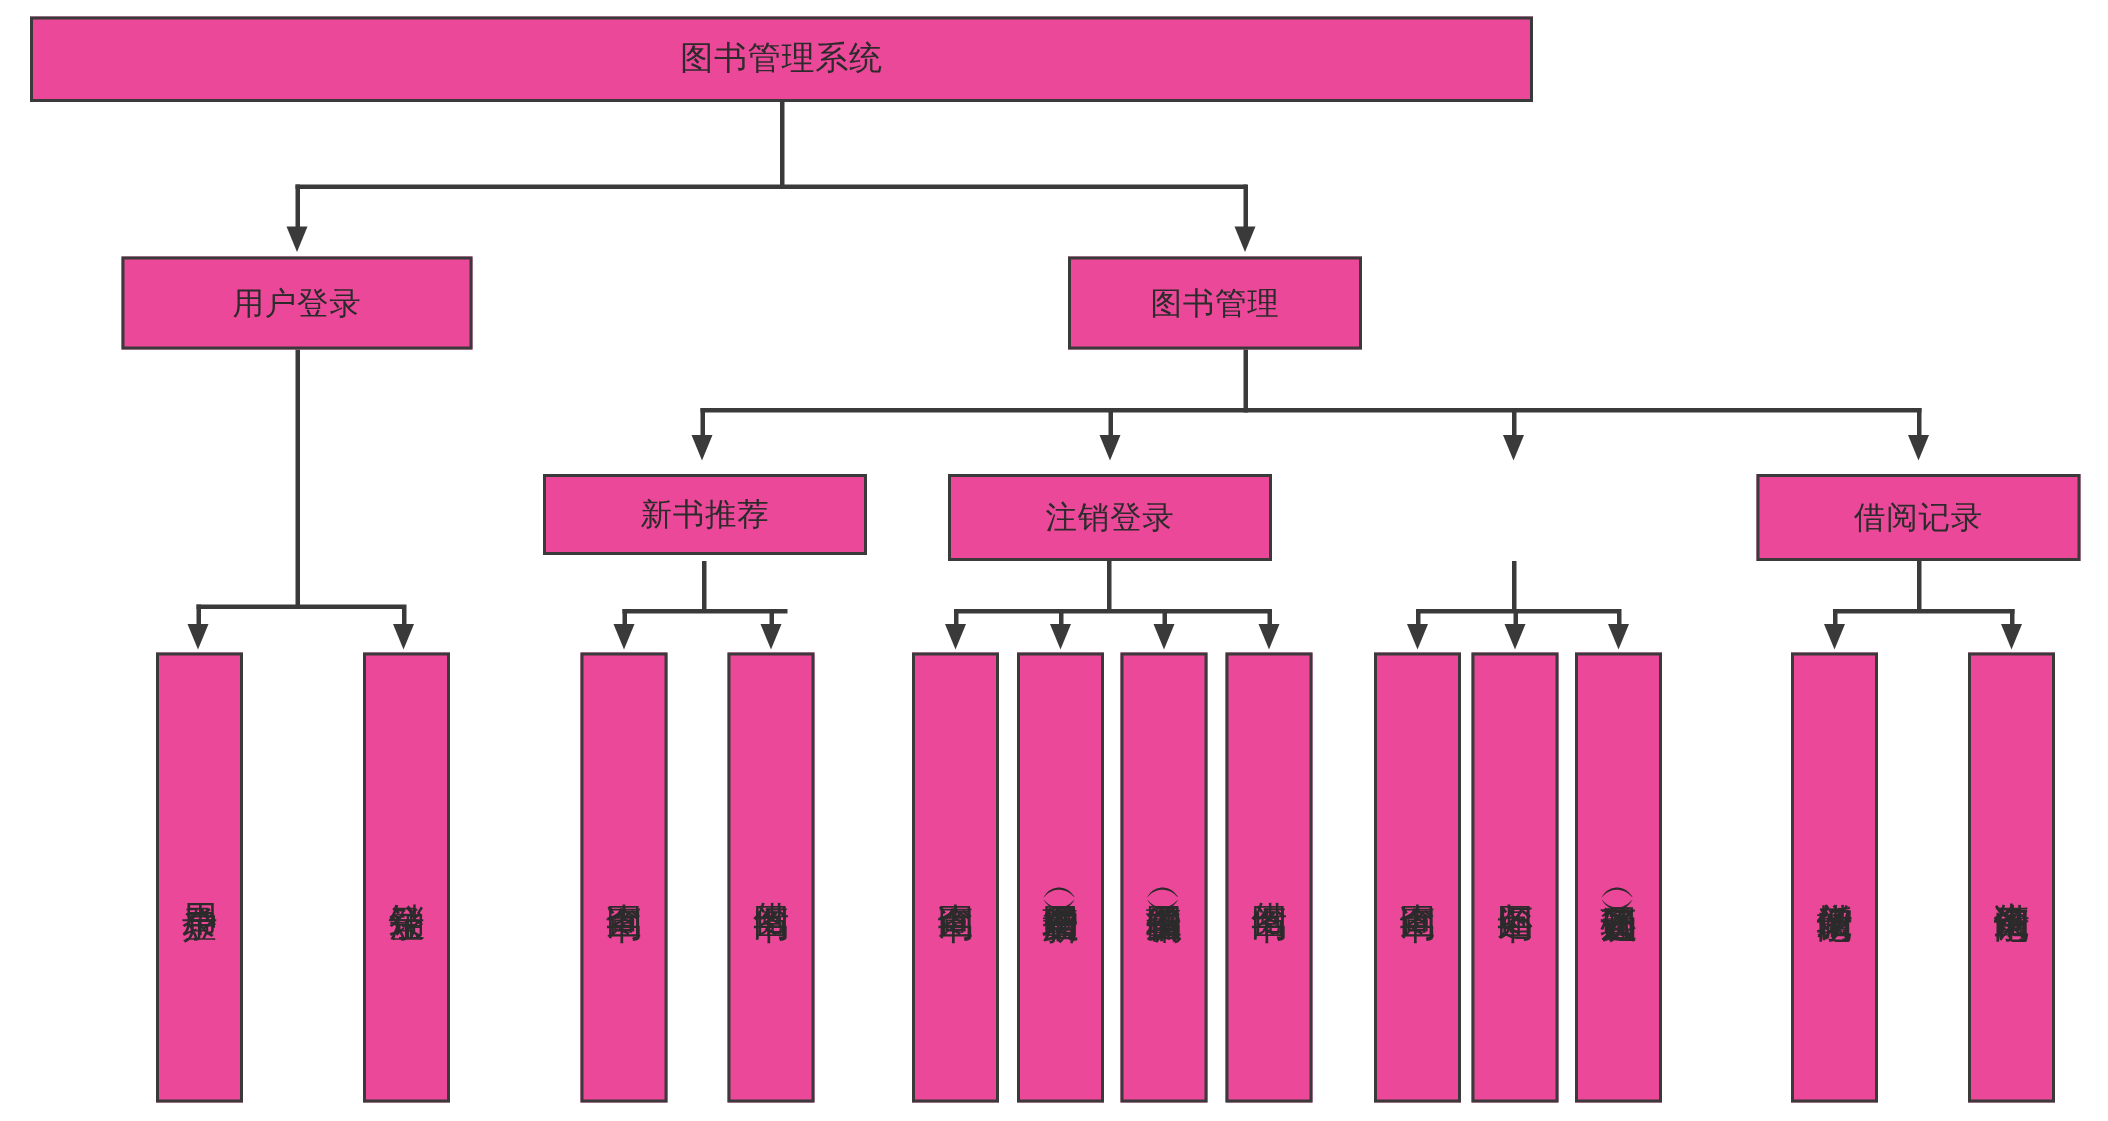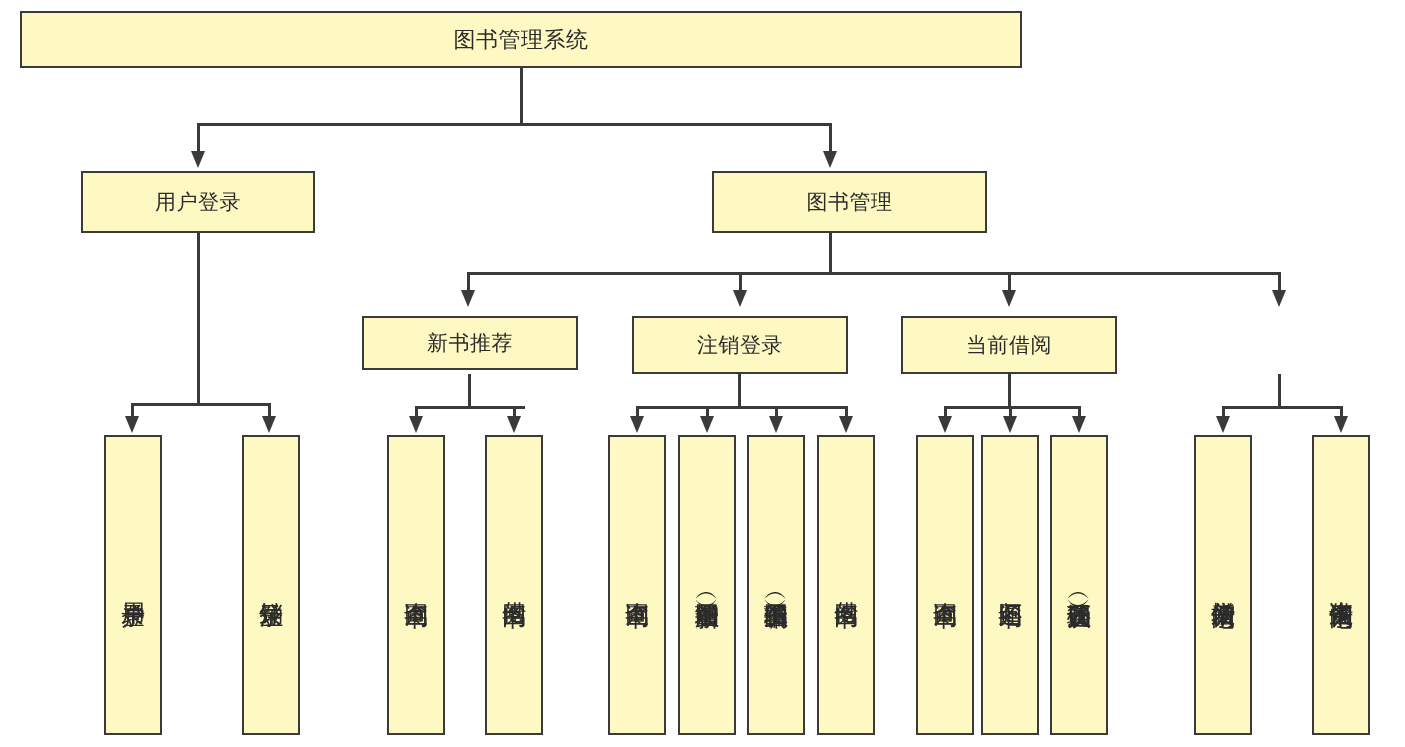--- a/index.html
+++ b/index.html
@@ -7,21 +7,21 @@
   body{
     width:1405px;height:747px;position:relative;overflow:hidden;
     font-family:"DejaVu Sans","Liberation Sans",sans-serif;
   }
   #diagram-root{position:absolute;inset:0;width:1405px;height:747px;}
 
   
   .node{
     position:absolute;
     box-sizing:border-box;
-    background:#fef9c3;
+    background:#ec4899;
     border:2px solid #3a3a3a;
     display:flex;
     align-items:center;
     justify-content:center;
     color:#2b2b2b;
     z-index:3;
   }
   .node .label{
     display:block;
     line-height:1.16;
@@ -97,21 +97,21 @@
 
   <div class="conn v" style="left:197px;top:123px;height:30px;"></div>
   <div class="arrow" style="left:191px;top:151px;"></div>
   <div class="conn v" style="left:829px;top:123px;height:30px;"></div>
   <div class="arrow" style="left:823px;top:151px;"></div>
 
   <div class="node h" style="left:81px;top:171px;width:234px;height:62px;">
     <span class="label">用户登录</span>
   </div>
 
-  <div class="node h" style="left:712px;top:171px;width:275px;height:62px;">
+  <div class="node h" style="left:712px;top:171px;width:196px;height:62px;">
     <span class="label">图书管理</span>
   </div>
 
   <div class="conn v" style="left:197px;top:233px;height:172px;"></div>
   <div class="conn h" style="left:131px;top:403px;width:137px;"></div>
   <div class="conn v" style="left:131px;top:403px;height:15px;"></div>
   <div class="arrow" style="left:125px;top:416px;"></div>
   <div class="conn v" style="left:268px;top:403px;height:15px;"></div>
   <div class="arrow" style="left:262px;top:416px;"></div>
 
@@ -129,22 +129,22 @@
 
   <div class="conn v" style="left:1278px;top:272px;height:20px;"></div>
   <div class="arrow" style="left:1272px;top:290px;"></div>
 
   <div class="node h" style="left:362px;top:316px;width:216px;height:54px;">
     <span class="label">新书推荐</span>
   </div>
   <div class="node h" style="left:632px;top:316px;width:216px;height:58px;">
     <span class="label">注销登录</span>
   </div>
-  <div class="node h" style="left:901px;top:316px;width:216px;height:58px;">
-    <span class="label">当前借阅</span>
+  <div class="node h" style="left:1171px;top:316px;width:216px;height:58px;">
+    <span class="label">借阅记录</span>
   </div>
 
   <div class="conn v" style="left:468px;top:374px;height:34px;"></div>
   <div class="conn h" style="left:415px;top:406px;width:110px;"></div>
   <div class="conn v" style="left:415px;top:406px;height:12px;"></div>
   <div class="arrow" style="left:409px;top:416px;"></div>
   <div class="conn v" style="left:513px;top:406px;height:12px;"></div>
   <div class="arrow" style="left:507px;top:416px;"></div>
 
   <div class="conn v" style="left:738px;top:374px;height:34px;"></div>

